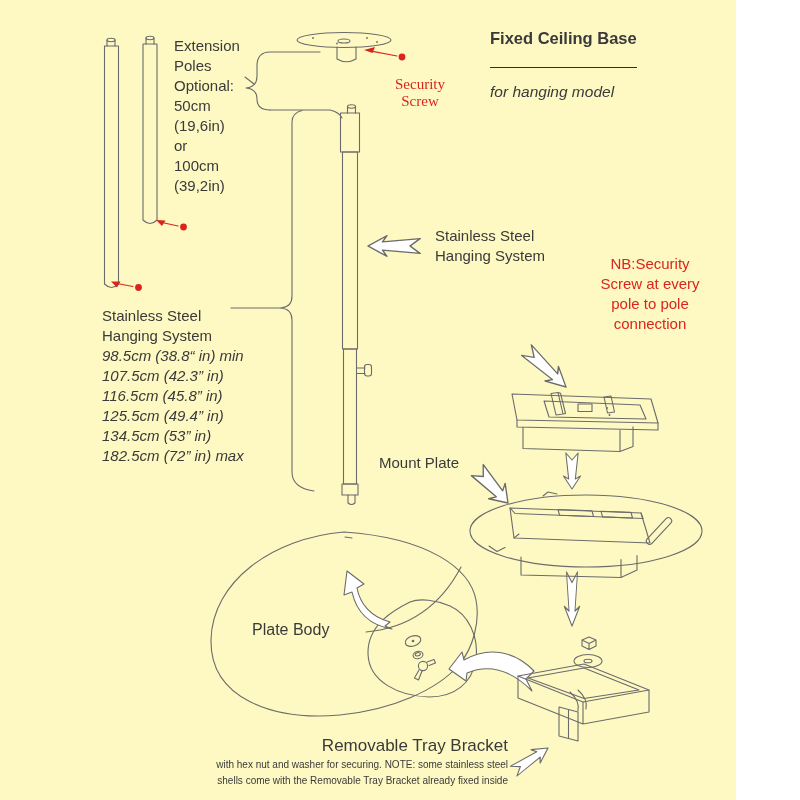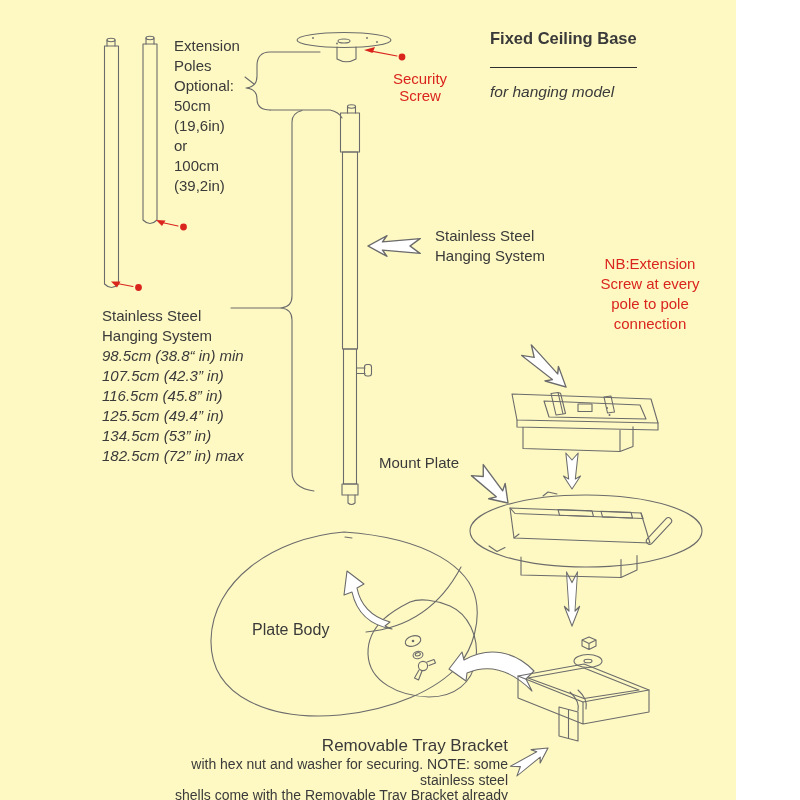--- a/index.html
+++ b/index.html
@@ -11,21 +11,21 @@
   .red{color:#da251d;}
   .center{text-align:center;}
   .italic{font-style:italic;}
   .hdr{position:absolute;left:490px;top:29px;}
   .hdr .t{font-size:16.5px;font-weight:bold;display:inline-block;border-bottom:1.6px solid #2e2e2e;padding-bottom:19px;}
   .hdr .s{font-size:15.5px;font-style:italic;margin-top:15px;}
   .combustion{left:424px;top:315px;width:98px;line-height:22px;}
   .nb{left:588px;top:254px;width:124px;}
   .traywrap{position:absolute;left:150px;top:734px;width:358px;text-align:right;}
   .traywrap .tt{font-size:17px;line-height:23px;}
-  .traywrap .tn{font-size:14px;line-height:15.5px;}
+  .traywrap .tn{font-size:10px;line-height:15.5px;}
   .mainbody{font-size:16px;}
 </style>
 </head>
 <body>
 
 <div class="stage">
 
 <svg width="800" height="800" viewBox="0 0 800 800">
   <defs>
     <path id="oarrow" d="M0,0 L-13,-9 L-10,-3.5 L-36,-6.5 L-29,0 L-36,6.5 L-10,3.5 L-13,9 Z"></path>
@@ -163,32 +163,32 @@
   <span>or</span>
   <span>100cm</span>
   <span>(39,2in)</span>
 </div>
 
 <div class="hdr">
   <div class="t">Fixed Ceiling Base</div>
   <div class="s">for hanging model</div>
 </div>
 
-<div class="lbl red center" style="left:383px;top:70px;width:74px;line-height:17px;">
+<div class="lbl red center" style="left:383px;top:76px;width:74px;line-height:17px;font-family:Liberation Serif, serif;">
   <span>Security</span>
   <span>Screw</span>
 </div>
 
 <div class="lbl" style="left:435px;top:226px;">
   <span>Stainless Steel</span>
   <span>Hanging System</span>
 </div>
 
 <div class="lbl red center nb">
-  <span>NB:Extension</span>
+  <span>NB:Security</span>
   <span>Screw at every</span>
   <span>pole to pole</span>
   <span>connection</span>
 </div>
 
 <div class="lbl" style="left:102px;top:306px;">
   <span>Stainless Steel</span>
   <span>Hanging System</span>
   <span class="italic">98.5cm (38.8“ in) min</span>
   <span class="italic">107.5cm (42.3” in)</span>

